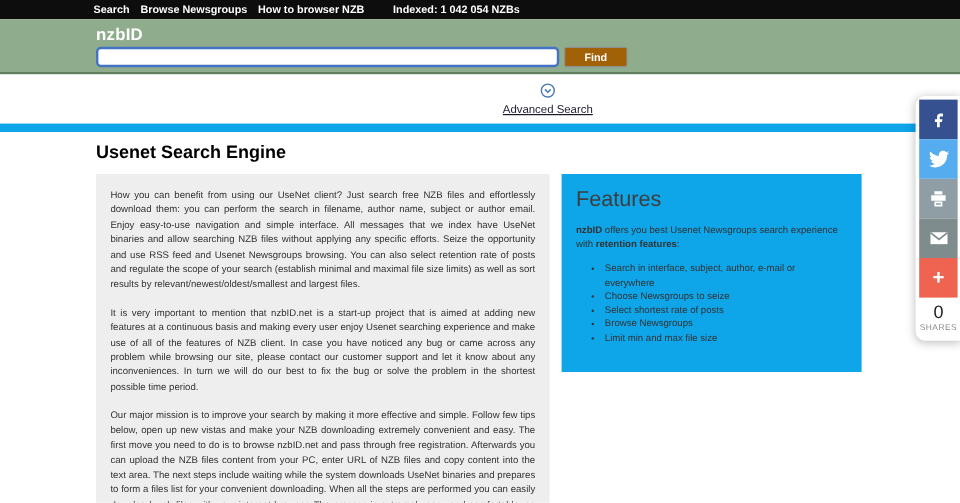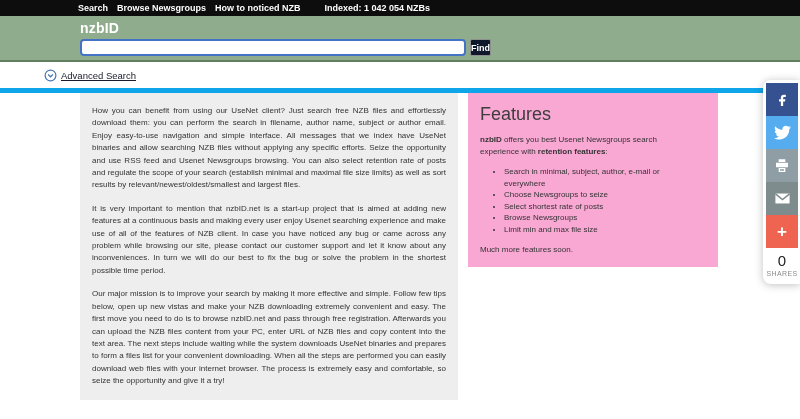--- a/index.html
+++ b/index.html
@@ -12,40 +12,40 @@
   .topbar span { color:#fff; font-size:9px; font-weight:bold; white-space:nowrap; cursor:pointer; }
   .topbar .indexed { cursor:default;margin-left:15px; }
 
   
   .green-header { height:46px; background:#8fad8d; border-bottom:2px solid #5f7f5f;
                   padding:5px 0 0 80px; }
   .logo { color:#fff; font-size:14px; font-weight:bold; letter-spacing:.2px; line-height:15px; cursor:pointer; }
   .search-row { margin-top:3px; display:flex; align-items:center; }
   .search-input { width:386px; height:17px; border:2px solid #4472c4; border-radius:4px;
                   outline:none; font-size:9px; padding:0 4px; background:#fff; }
-  .find-btn { margin-left:4px; height:17px; background:#0f172a; color:#fff;
+  .find-btn { margin-left:4px; height:17px; background:#a16207; color:#fff;
               font-size:9px; font-weight:bold; border:1px solid #8f8f8f;
-              padding:0 0; border-radius:2px; cursor:pointer;
+              padding:0 16px; border-radius:2px; cursor:pointer;
               font-family:"Liberation Sans", sans-serif; }
 
   
-  .adv-row { padding:7px 0 6px 44px; border-bottom:5px solid #0ea5e9; background:#fff;
-             display:flex; align-items:center; gap:4px; }
+  .adv-row { padding:7px 0 6px 113px; border-bottom:7px solid #0ea5e9; background:#fff;
+             display:flex; align-items:center; gap:4px;flex-direction:column; }
   .adv-link { font-size:9.5px; color:#1a1a2e; text-decoration:underline; cursor:pointer; }
 
   
   .main { padding-left:80px; }
   h1.page-title { font-size:15px; font-weight:bold; color:#000; margin:9px 0 9px 0; }
   .columns { display:flex; gap:10px; align-items:flex-start; }
 
   .intro-box { width:378px; background:#eee; padding:12px; }
   .intro-box p { font-size:8px; line-height:12.4px; text-align:justify; margin-bottom:11px; }
   .intro-box p:last-child { margin-bottom:0; }
 
-  .features-box { width:250px; background:#f9a8d4; padding:11px 24px 13px 12px; }
+  .features-box { width:250px; background:#0ea5e9; padding:11px 12px 13px 12px; }
   .features-title { font-size:18px; font-weight:normal; color:#3d3d3d; margin-bottom:9px; }
   .features-intro { font-size:8px; line-height:11.5px; }
   .features-box ul { margin:9px 0 10px 0; padding-left:24px; }
   .features-box li { font-size:8px; line-height:11.5px; }
   .features-footer { font-size:8px; }
 
   
   .share-bar { position:absolute; top:80px; right:0; width:37px; background:#fff;
                border-radius:8px 0 0 8px; box-shadow:0 1px 8px rgba(0,0,0,.25);
                padding:3px 2px 7px 3px; }
@@ -54,21 +54,21 @@
   .share-btn .plus { color:#fff; font-size:17px; font-weight:bold; line-height:17px; }
   .share-count { text-align:center; font-size:15px; color:#222; margin-top:5px; line-height:16px; }
   .share-label { text-align:center; font-size:7px; color:#8a8a8a; letter-spacing:.4px; margin-top:1px; }
 </style>
 </head>
 <body>
 
 <div class="topbar">
   <span>Search</span>
   <span>Browse Newsgroups</span>
-  <span>How to noticed NZB</span>
+  <span>How to browser NZB</span>
   <span class="indexed">Indexed: 1 042 054 NZBs</span>
 </div>
 
 <div class="green-header">
   <div class="logo">nzbID</div>
   <div class="search-row">
     <input class="search-input" type="text" value="" style="">
     <button class="find-btn">Find</button>
   </div>
 </div>
@@ -77,41 +77,41 @@
   <span style="display:flex;">
     <svg width="13" height="13" viewBox="0 0 14 14">
       <circle cx="7" cy="7" r="5.8" fill="#fff" stroke="#4a77b5" stroke-width="1.3"></circle>
       <path d="M4.4 5.9 L7 8.4 L9.6 5.9" fill="none" stroke="#4a77b5" stroke-width="1.3"></path>
     </svg>
   </span>
   <a class="adv-link">Advanced Search</a>
 </div>
 
 <div class="main">
+  <h1 class="page-title">Usenet Search Engine</h1>
 
   <div class="columns">
 
     <div class="intro-box">
       <p>How you can benefit from using our UseNet client? Just search free NZB files and effortlessly download them: you can perform the search in filename, author name, subject or author email. Enjoy easy-to-use navigation and simple interface. All messages that we index have UseNet binaries and allow searching NZB files without applying any specific efforts. Seize the opportunity and use RSS feed and Usenet Newsgroups browsing. You can also select retention rate of posts and regulate the scope of your search (establish minimal and maximal file size limits) as well as sort results by relevant/newest/oldest/smallest and largest files.</p>
       <p>It is very important to mention that nzbID.net is a start-up project that is aimed at adding new features at a continuous basis and making every user enjoy Usenet searching experience and make use of all of the features of NZB client. In case you have noticed any bug or came across any problem while browsing our site, please contact our customer support and let it know about any inconveniences. In turn we will do our best to fix the bug or solve the problem in the shortest possible time period.</p>
       <p>Our major mission is to improve your search by making it more effective and simple. Follow few tips below, open up new vistas and make your NZB downloading extremely convenient and easy. The first move you need to do is to browse nzbID.net and pass through free registration. Afterwards you can upload the NZB files content from your PC, enter URL of NZB files and copy content into the text area. The next steps include waiting while the system downloads UseNet binaries and prepares to form a files list for your convenient downloading. When all the steps are performed you can easily download web files with your internet browser. The process is extremely easy and comfortable, so seize the opportunity and give it a try!</p>
 
     </div>
 
     <div class="features-box">
       <div class="features-title">Features</div>
       <p class="features-intro"><b>nzbID</b><span> offers you best Usenet Newsgroups search experience with </span><b>retention features</b><span>:</span></p>
       <ul>
-        <li>Search in minimal, subject, author, e-mail or everywhere</li>
+        <li>Search in interface, subject, author, e-mail or everywhere</li>
         <li>Choose Newsgroups to seize</li>
         <li>Select shortest rate of posts</li>
         <li>Browse Newsgroups</li>
         <li>Limit min and max file size</li>
       </ul>
-      <p class="features-footer">Much more features soon.</p>
     </div>
   </div>
 </div>
 
 <div class="share-bar">
   <div class="share-btn" style="background: rgb(53, 81, 143);">
     <span style="display:flex;">
       <svg width="16" height="16" viewBox="0 0 24 24" fill="#fff">
         <path d="M15.1 7.5h2.6V4h-3c-2.8 0-4.4 1.7-4.4 4.4V11H7.6v3.4h2.7V21h3.4v-6.6h2.8l.5-3.4h-3.3V8.7c0-.8.4-1.2 1.4-1.2z"></path>
       </svg>

